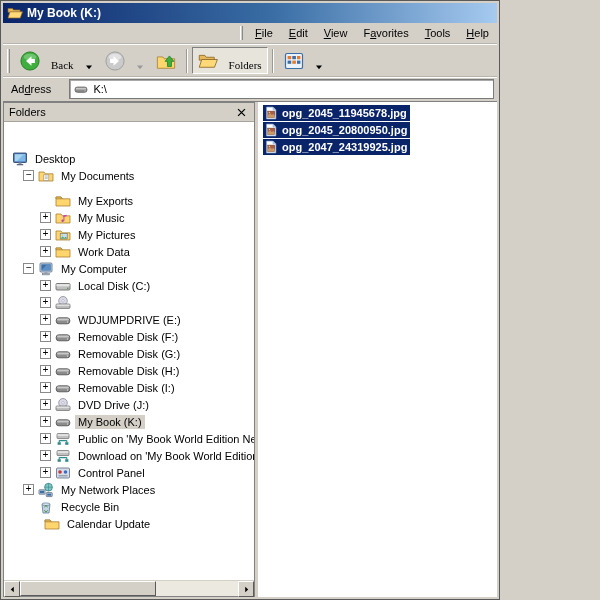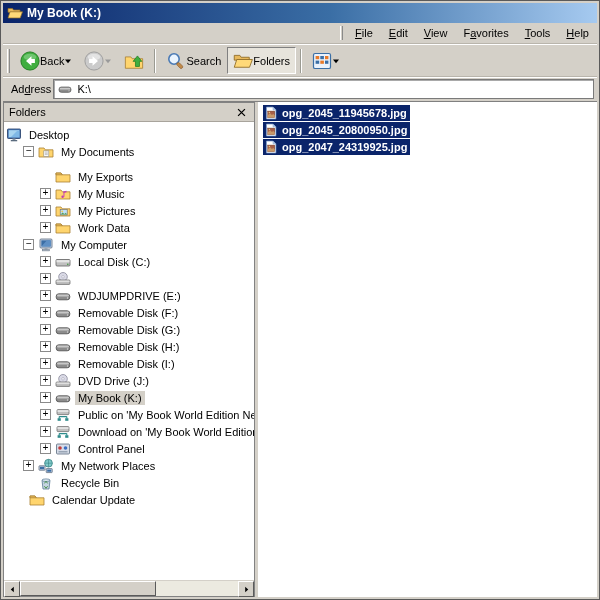--- a/index.html
+++ b/index.html
@@ -1,43 +1,43 @@
 <!DOCTYPE html>
 <html><head>
 <meta charset="utf-8">
 <style>
   html,body{margin:0;padding:0;width:600px;height:600px;overflow:hidden;
     font-family:"Liberation Sans",sans-serif;font-size:11px;color:#000;background:#D4D0C8;}
   *{box-sizing:border-box;}
-  .window{width:600px;height:600px;border:1px solid #5A5A5A;background:#D4D0C8;padding:2px;
+  .window{width:500px;height:600px;border:1px solid #5A5A5A;background:#D4D0C8;padding:2px;
     display:flex;flex-direction:column;}
   
   .titlebar{height:20px;flex:none;display:flex;align-items:center;gap:4px;padding:0 4px;
     background:linear-gradient(to right,#0A246A,#3A6EA5 55%,#A6CAF0);}
   .titlebar .title{color:#fff;font-weight:bold;font-size:12px;white-space:nowrap;}
   .icon{display:inline-block;width:16px;height:16px;flex:none;}
   .icon svg{width:100%;height:100%;display:block;}
   
   .menubar{height:21px;flex:none;display:flex;align-items:center;background:#D4D0C8;
     border-bottom:1px solid #B9B5AC;justify-content:flex-end;}
   .grip{width:3px;height:14px;border-left:1px solid #FFF;border-right:1px solid #8A8A8A;margin:0 4px 0 2px;flex:none;}
   .menu-item{padding:3px 8px;white-space:nowrap;}
   
   .toolbar{height:33px;flex:none;display:flex;align-items:center;padding:0 2px;background:#D4D0C8;
     border-top:1px solid #FFF;border-bottom:1px solid #B9B5AC;}
   .toolbar .grip{height:24px;}
-  .tbtn{display:flex;align-items:center;gap:0;height:27px;padding:2px 5px;border:1px solid transparent;white-space:nowrap;}
+  .tbtn{display:flex;align-items:flex-end;gap:11px;height:27px;padding:2px 5px;border:1px solid transparent;white-space:nowrap;font-family:Liberation Serif, serif;}
   .tbtn .icon{width:20px;height:20px;}
   .tbtn.pressed{border-color:#808080 #FFF #FFF #808080;background:#E7E4DC;}
   .tbtn.disabled{color:#8A8A8A;}
   .caret{width:8px;height:8px;display:inline-block;}
   .caret svg{width:8px;height:8px;display:block;}
   .sep{width:2px;height:24px;border-left:1px solid #9A9A92;border-right:1px solid #FFF;margin:0 4px;flex:none;}
   
-  .addressbar{height:24px;flex:none;display:flex;align-items:center;gap:2px;padding:0 3px 2px 3px;
+  .addressbar{height:24px;flex:none;display:flex;align-items:center;gap:18px;padding:0 3px 2px 3px;
     background:#D4D0C8;border-top:1px solid #FFF;}
   .address-label{padding-left:5px;white-space:nowrap;}
   .address-combo{flex:1;height:20px;background:#FFF;display:flex;align-items:center;gap:5px;padding:0 4px;
     border:1px solid #7A7A7A;box-shadow:inset 1px 1px 0 #A9A9A9;}
   .address-combo .icon{width:14px;height:14px;}
   
   .content{flex:1;display:flex;min-height:0;border-top:1px solid #808080;background:#FFF;}
   .folders-pane{width:252px;flex:none;display:flex;flex-direction:column;border:1px solid #828282;background:#FFF;}
   .pane-header{height:19px;flex:none;display:flex;align-items:center;justify-content:space-between;
     padding:0 5px;background:#D4D0C8;border-bottom:1px solid #A8A49C;}
@@ -126,29 +126,20 @@
         </span>
         <span class="tbtn">
           <span class="icon">
             <svg viewBox="0 0 22 22">
               <path d="M1.5 6.5h6l1.5 2H20.5V19H1.5z" fill="#FFD56E" stroke="#A98032" stroke-width=".9"></path>
               <path d="M12.6 17 V11.4 H10 L14.8 5.4 L19.6 11.4 H17 V17Z" fill="#3FAE3F" stroke="#1E7A1E" stroke-width=".8"></path>
             </svg>
           </span>
         </span>
         <span class="sep"></span>
-        <span class="tbtn">
-          <span class="icon">
-            <svg viewBox="0 0 20 20">
-              <circle cx="8" cy="8" r="5.2" fill="#EAF4FE" stroke="#4A7AB5" stroke-width="1.6"></circle>
-              <rect x="12.4" y="10.9" width="7" height="3.2" rx="1.5" transform="rotate(45 12.4 10.9)" fill="#C08A4A" stroke="#8A5A2A" stroke-width=".6"></rect>
-            </svg>
-          </span>
-          <span>Search</span>
-        </span>
         <span class="tbtn pressed">
           <span class="icon">
             <svg viewBox="0 0 16 16">
               <path d="M1 3.5h4.5l1 1.5H13v2.3H1z" fill="#E8B95C" stroke="#8F6B26" stroke-width=".7"></path>
               <path d="M1 13 L3 6.8 H15.5 L13.2 13Z" fill="#FFD978" stroke="#8F6B26" stroke-width=".7"></path>
             </svg>
           </span>
           <span>Folders</span>
         </span>
         <span class="sep"></span>
@@ -192,21 +183,21 @@
     <div class="folders-pane">
       <div class="pane-header">
         <span>Folders</span>
         <span class="pane-close">
             <svg viewBox="0 0 10 10">
               <path d="M1.2 1.2 L8.8 8.8 M8.8 1.2 L1.2 8.8" stroke="#000" stroke-width="1.4"></path>
             </svg>
           </span>
       </div>
       <div class="tree">
-          <div class="tree-row" style="padding-left: 2px;">
+          <div class="tree-row" style="padding-left: 8px; margin-top: 24px;">
             <span class="tree-icon">
               <svg viewBox="0 0 16 16">
                 <rect x="1.5" y="2" width="13" height="9.5" rx=".8" fill="#4F81BD" stroke="#1F3864" stroke-width=".8"></rect>
                 <rect x="2.8" y="3.2" width="10.4" height="7" fill="#A8D4F0"></rect>
                 <path d="M5 10 L11 4 h2.2 v6Z" fill="#7FB8E6"></path>
                 <rect x="6.5" y="11.5" width="3" height="1.6" fill="#8A98A8"></rect>
                 <rect x="4.8" y="13" width="6.4" height="1.3" fill="#5A6B7E"></rect>
               </svg>
             </span>
             <span class="tree-label">Desktop</span>
@@ -435,21 +426,21 @@
             <span class="exp-slot"></span>
             <span class="tree-icon">
               <svg viewBox="0 0 16 16">
                 <path d="M4 5.2 L12 5.2 L11 14 L5 14Z" fill="#C5D4E2" stroke="#5A7A94" stroke-width=".8"></path>
                 <ellipse cx="8" cy="5.2" rx="4" ry="1.3" fill="#DDE8F1" stroke="#5A7A94" stroke-width=".7"></ellipse>
                 <path d="M6.4 8.4l1.6-2.1 1.6 2.1M9.6 11.2l-1.6 2.1-1.6-2.1" stroke="#3A8A3A" stroke-width=".9" fill="none"></path>
               </svg>
             </span>
             <span class="tree-label">Recycle Bin</span>
           </div>
-          <div class="tree-row" style="padding-left: 10px;">
+          <div class="tree-row" style="padding-left: 25px;">
             <span class="exp-slot"></span>
             <span class="tree-icon">
               <svg viewBox="0 0 16 16">
                 <path d="M1 4h5l1.3 1.8H15V13H1Z" fill="#FFD56E" stroke="#A98032" stroke-width=".8"></path>
                 <path d="M1 4h5l1.3 1.8H1Z" fill="#EABF5E" stroke="#A98032" stroke-width=".8"></path>
               </svg>
             </span>
             <span class="tree-label">Calendar Update</span>
           </div>
         </div>

